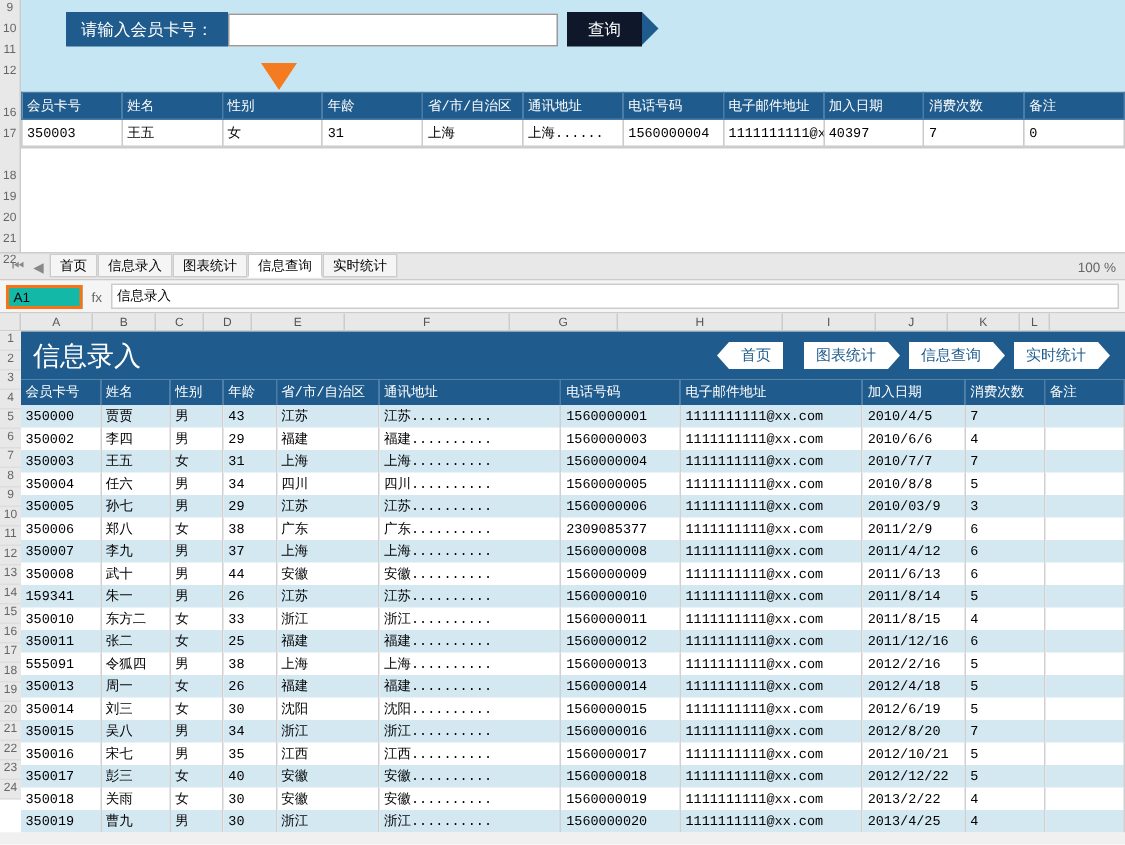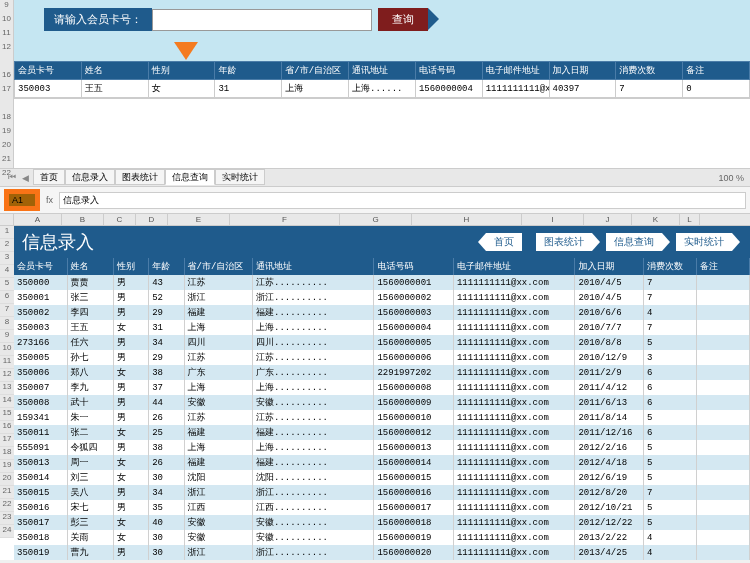--- a/index.html
+++ b/index.html
@@ -3,21 +3,21 @@
 <meta charset="utf-8">
 <style>
 * { box-sizing: border-box; margin: 0; padding: 0; }
 body { font-family: "Microsoft YaHei", Arial, sans-serif; font-size: 10px; background: #f0f0f0; width: 750px; }
 
 
 .top-panel { background: #c5e6f2; padding: 8px 20px 30px 20px; position: relative; }
 .search-row { display: flex; align-items: center; gap: 0; margin-left: 10px; }
 .search-label { background: #1f5b8c; color: #fff; padding: 4px 10px; font-size: 11px; }
 .search-input { width: 220px; height: 22px; border: 1px solid #999; padding: 0 4px; }
-.query-btn { background: #7f1d1d; color: #fff; padding: 4px 14px; margin-left: 6px; font-size: 11px; cursor: pointer; position: relative; }
+.query-btn { background: #0f172a; color: #fff; padding: 4px 14px; margin-left: 6px; font-size: 11px; cursor: pointer; position: relative; }
 .query-btn::after { content: ""; position: absolute; right: -11px; top: 0; border-top: 11px solid transparent; border-bottom: 11px solid transparent; border-left: 11px solid #1f5b8c; }
 .tip-box { position: absolute; right: 110px; top: 6px; border: 1px solid #aaa; background: #fff; padding: 4px 8px; font-size: 9px; color: #555; width: 130px; }
 .orange-arrow { position: absolute; left: 160px; top: 42px; width: 0; height: 0; border-left: 12px solid transparent; border-right: 12px solid transparent; border-top: 18px solid #f47b20; }
 
 .result-table, .data-table { border-collapse: collapse; width: 100%; table-layout: fixed; font-family: Liberation Mono, monospace; }
 .result-table th { background: #1f5b8c; color: #fff; font-weight: normal; font-size: 9px; padding: 2px 3px; text-align: left; border: 1px solid #4a7ca8; }
 .result-table td { background: #fff; border: 1px solid #ccc; font-size: 9px; padding: 2px 3px; overflow: hidden; white-space: nowrap; }
 
 .row-gutter { position: absolute; left: 0; top: 0; bottom: 0; width: 14px; background: #e8e8e8; border-right: 1px solid #ccc; }
 .top-wrap { position: relative; padding-left: 14px; }
@@ -26,21 +26,21 @@
 
 .tab-bar { background: #e8e8e8; border-top: 1px solid #ccc; border-bottom: 1px solid #ccc; display: flex; align-items: center; padding: 2px 6px; font-size: 9px; gap: 2px; }
 .tab-bar .nav { color: #888; padding: 0 2px; cursor: pointer; }
 .tab-bar .tab { padding: 2px 6px; border: 1px solid #ccc; background: #f5f5f5; cursor: pointer; }
 .tab-bar .tab.active { background: #fff; border-bottom-color: #fff; }
 .tab-bar .spacer { flex: 1; }
 .tab-bar .zoom { color: #666; }
 
 
 .formula-bar { display: flex; align-items: center; background: #f5f5f5; border-bottom: 1px solid #ccc; font-size: 9px; padding: 2px 4px; gap: 6px; }
-.cell-ref { width: 36px; border: 5px solid #f97316; background: #a16207; padding: 1px 3px; }
+.cell-ref { width: 51px; border: 2px solid #f97316; background: #14b8a6; padding: 1px 3px; }
 .fx { color: #666; text-align: center; }
 .formula-val { flex: 1; border: 1px solid #ccc; background: #fff; padding: 1px 3px; }
 
 .col-headers { display: flex; background: #e8e8e8; border-bottom: 1px solid #ccc; font-size: 8px; color: #555; }
 .col-headers div { text-align: center; border-right: 1px solid #ccc; padding: 1px 0; }
 
 .title-bar { background: #1f5b8c; color: #fff; display: flex; align-items: center; padding: 4px 8px; }
 .title-bar .title { font-size: 18px; font-weight: normal; flex: 1; }
 .nav-btn { background: #fff; color: #1f5b8c; padding: 2px 8px; margin-left: 4px; font-size: 10px; cursor: pointer; position: relative; }
 .nav-btn.arrow-l::before { content: ""; position: absolute; left: -8px; top: 0; border-top: 9px solid transparent; border-bottom: 9px solid transparent; border-right: 8px solid #fff; }
@@ -218,33 +218,20 @@
           <td>43</td>
           <td>江苏</td>
           <td>江苏..........</td>
           <td>1560000001</td>
           <td>1111111111@xx.com</td>
           <td>2010/4/5</td>
           <td>7</td>
           <td></td>
         </tr>
         <tr>
-          <td>350001</td>
-          <td>张三</td>
-          <td>男</td>
-          <td>52</td>
-          <td>浙江</td>
-          <td>浙江..........</td>
-          <td>1560000002</td>
-          <td>1111111111@xx.com</td>
-          <td>2010/4/5</td>
-          <td>7</td>
-          <td></td>
-        </tr>
-        <tr>
           <td>350002</td>
           <td>李四</td>
           <td>男</td>
           <td>29</td>
           <td>福建</td>
           <td>福建..........</td>
           <td>1560000003</td>
           <td>1111111111@xx.com</td>
           <td>2010/6/6</td>
           <td>4</td>
@@ -257,53 +244,53 @@
           <td>31</td>
           <td>上海</td>
           <td>上海..........</td>
           <td>1560000004</td>
           <td>1111111111@xx.com</td>
           <td>2010/7/7</td>
           <td>7</td>
           <td></td>
         </tr>
         <tr>
-          <td>273166</td>
+          <td>350004</td>
           <td>任六</td>
           <td>男</td>
           <td>34</td>
           <td>四川</td>
           <td>四川..........</td>
           <td>1560000005</td>
           <td>1111111111@xx.com</td>
           <td>2010/8/8</td>
           <td>5</td>
           <td></td>
         </tr>
         <tr>
           <td>350005</td>
           <td>孙七</td>
           <td>男</td>
           <td>29</td>
           <td>江苏</td>
           <td>江苏..........</td>
           <td>1560000006</td>
           <td>1111111111@xx.com</td>
-          <td>2010/12/9</td>
+          <td>2010/03/9</td>
           <td>3</td>
           <td></td>
         </tr>
         <tr>
           <td>350006</td>
           <td>郑八</td>
           <td>女</td>
           <td>38</td>
           <td>广东</td>
           <td>广东..........</td>
-          <td>2291997202</td>
+          <td>2309085377</td>
           <td>1111111111@xx.com</td>
           <td>2011/2/9</td>
           <td>6</td>
           <td></td>
         </tr>
         <tr>
           <td>350007</td>
           <td>李九</td>
           <td>男</td>
           <td>37</td>
@@ -335,20 +322,33 @@
           <td>26</td>
           <td>江苏</td>
           <td>江苏..........</td>
           <td>1560000010</td>
           <td>1111111111@xx.com</td>
           <td>2011/8/14</td>
           <td>5</td>
           <td></td>
         </tr>
         <tr>
+          <td>350010</td>
+          <td>东方二</td>
+          <td>女</td>
+          <td>33</td>
+          <td>浙江</td>
+          <td>浙江..........</td>
+          <td>1560000011</td>
+          <td>1111111111@xx.com</td>
+          <td>2011/8/15</td>
+          <td>4</td>
+          <td></td>
+        </tr>
+        <tr>
           <td>350011</td>
           <td>张二</td>
           <td>女</td>
           <td>25</td>
           <td>福建</td>
           <td>福建..........</td>
           <td>1560000012</td>
           <td>1111111111@xx.com</td>
           <td>2011/12/16</td>
           <td>6</td>

